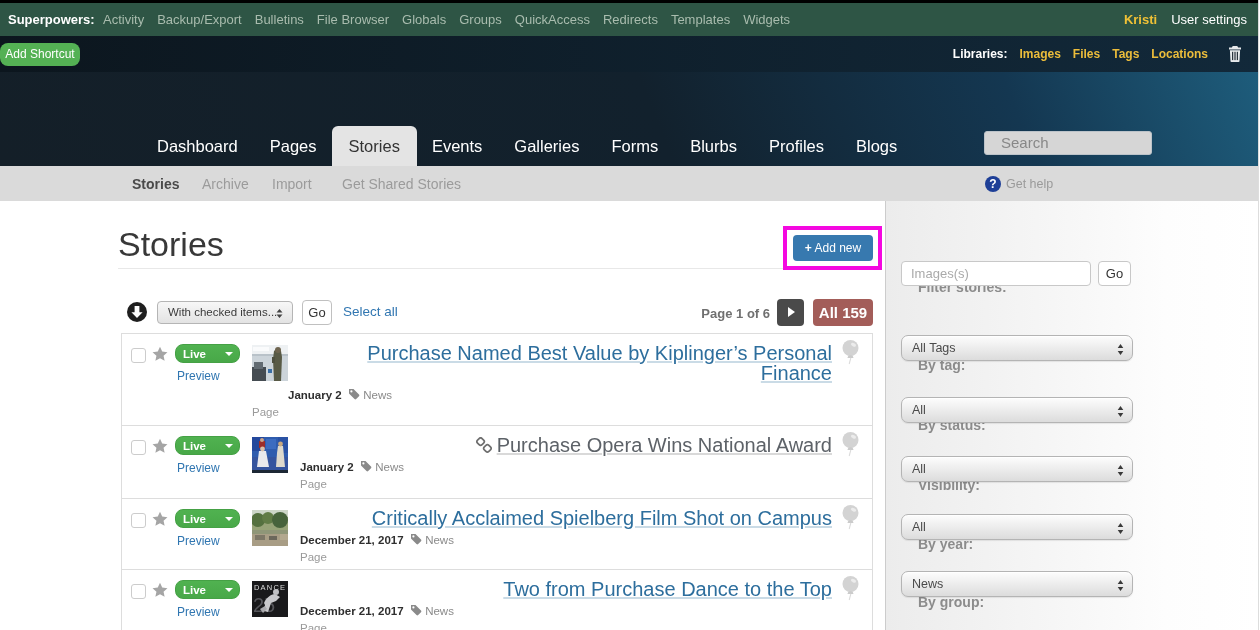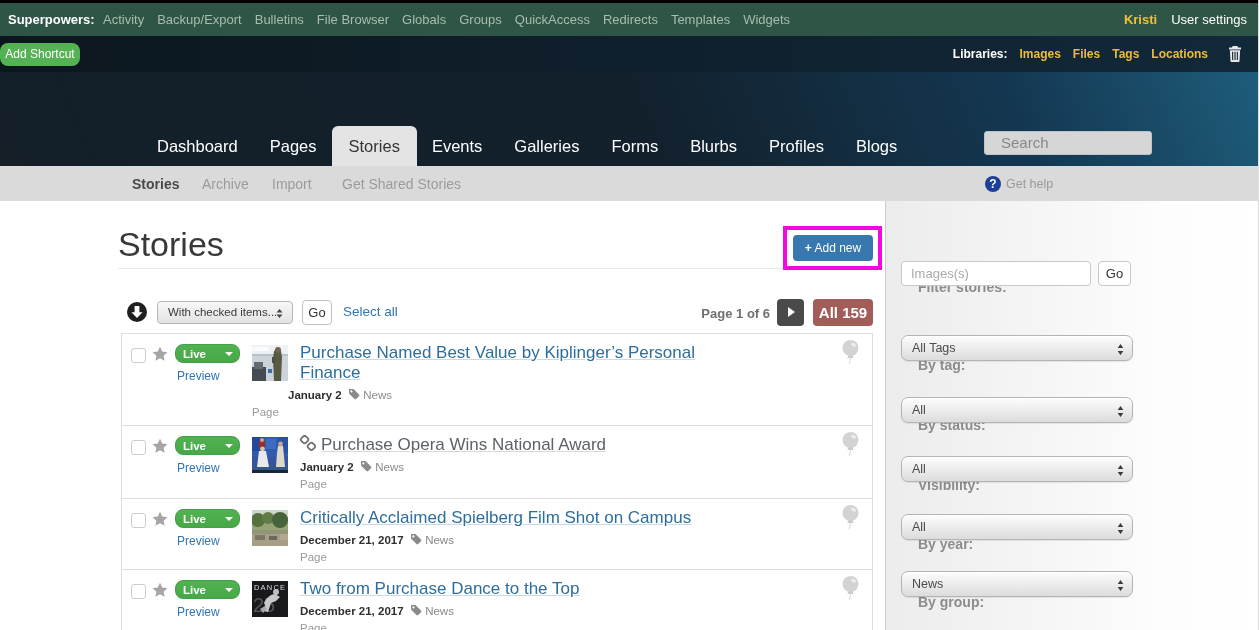--- a/index.html
+++ b/index.html
@@ -61,21 +61,21 @@
 .row { position:relative; border-bottom:1px solid #ddd; padding:7px 40px 5px 130px; min-height:73px; }
 .row:last-child { border-bottom:none; }
 .chk { position:absolute; left:9px; top:14px; width:15px; height:15px; border:1px solid #ccc; border-radius:3px; background:#fff; }
 .star { position:absolute; left:30px; top:12px; width:16px; height:16px; }
 .live { position:absolute; left:53px; top:10px; width:65px; height:19px; border:1px solid #45a145; border-radius:8px; background:linear-gradient(#50b250,#48a848); color:#fff; font-size:11.5px; font-weight:bold; }
 .live .lab { position:absolute; left:7px; top:0; line-height:18px; }
 .live .arr { position:absolute; right:0; top:0; width:16px; height:100%; }
 .live .arr::after { content:""; position:absolute; left:2px; top:7px; border-top:4.5px solid #fff; border-left:4px solid transparent; border-right:4px solid transparent; }
 .preview { position:absolute; left:55px; top:35px; font-size:12px; color:#3076b1; }
 .thumb { float:left; width:36px; height:36px; margin:4px 12px 4px 0; }
-.title { font-size:17px; line-height:20px; color:#2d6e9d; margin-top:2px; }
+.title { font-size:20px; line-height:20px; color:#2d6e9d; margin-top:2px;text-align:right; }
 .title .t { text-decoration:underline; text-decoration-color:rgba(45,110,157,0.25); }
 .meta { margin-top:4px; font-size:11.5px; color:#8a8a8a; line-height:17px;margin-left:36px; }
 .meta b { color:#2f2f2f; }
 .page { font-size:11.5px; color:#9a9a9a; line-height:17px; }
 .balloon { position:absolute; right:13px; top:6px; }
 
 
 #sidebar { left:885px; top:201px; width:373px; height:429px; border-left:1px solid #ccc; background:linear-gradient(90deg,#ececec 0%,#f6f6f6 45%,#fdfdfd 75%,#fff 100%); }
 #sidebar .lab { position:absolute; left:32px; font-size:14px; font-weight:bold; color:#8c8c8c;margin-top:40px; }
 #kw { position:absolute; left:15px; top:60px; width:190px; height:25px; background:#fff; border:1px solid #c8c8c8; border-radius:4px; color:#aaa; font-size:13px; line-height:23px; padding-left:9px; }

